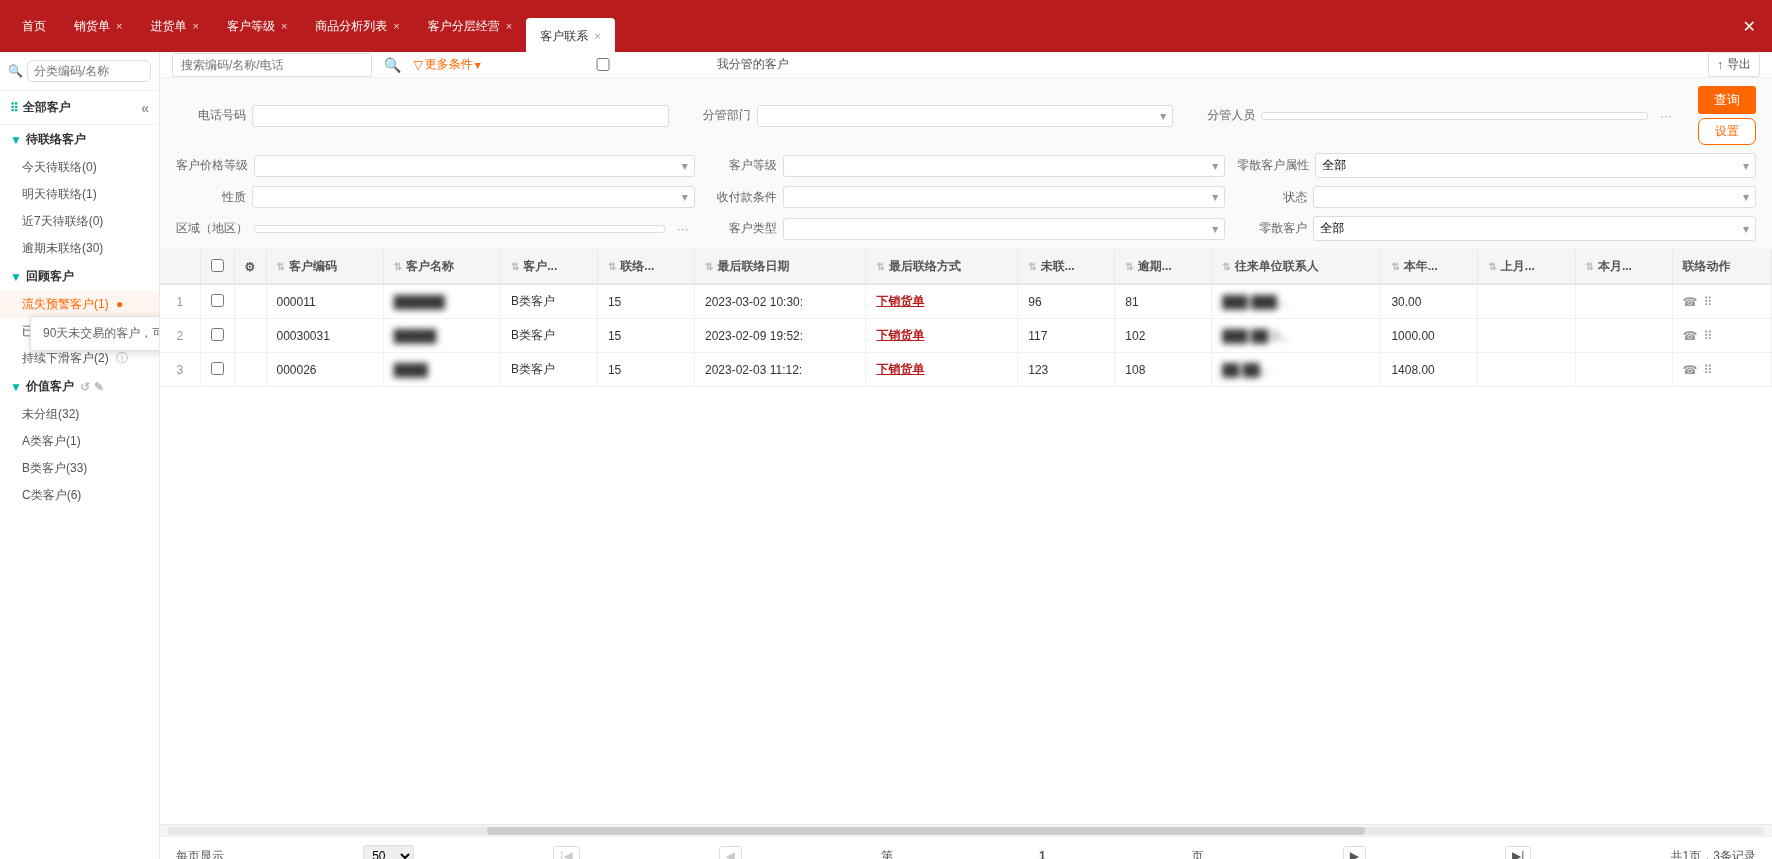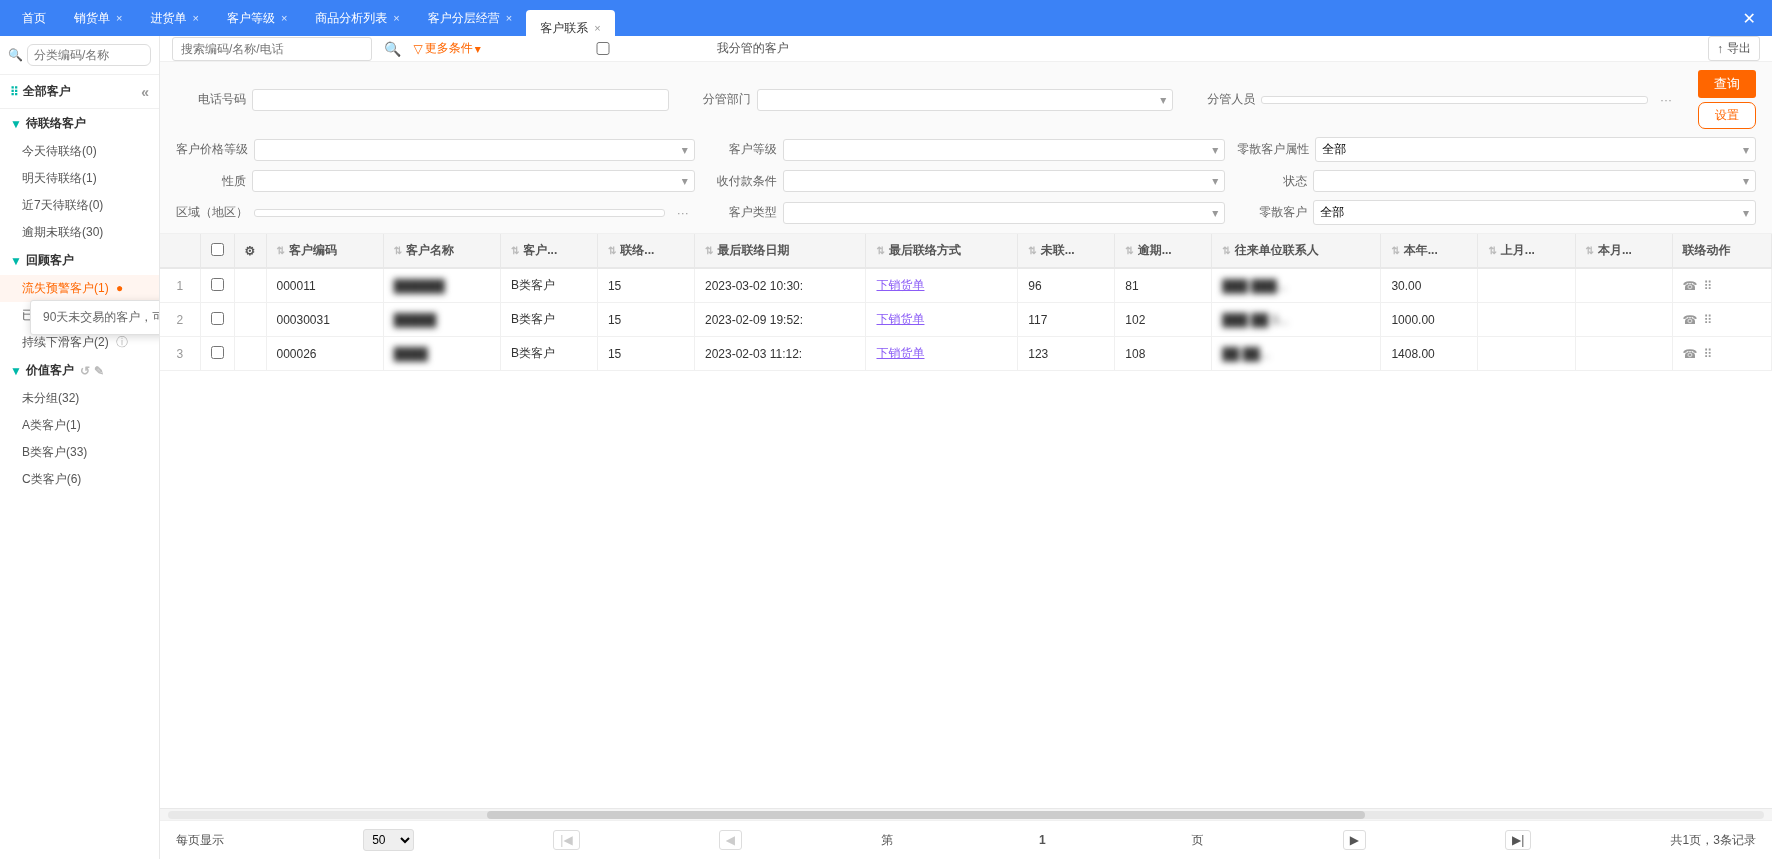--- a/index.html
+++ b/index.html
@@ -1,23 +1,23 @@
 <!DOCTYPE html>
 <html><head>
   <meta charset="utf-8">
   <style>
     * { box-sizing: border-box; margin: 0; padding: 0; font-family: "Microsoft YaHei", Arial, sans-serif; font-size: 12px; }
     body { background: #f5f5f5; overflow: hidden; }
 
     
     .top-tabbar {
-      background: #3b82f6;
-      display: flex;
-      align-items: center;
-      height: 36px;
+      background: #b91c1c;
+      display: flex;
+      align-items: center;
+      height: 52px;
       padding: 0 8px;
     }
     .tab-item {
       display: flex;
       align-items: center;
       padding: 0 14px;
       height: 36px;
       color: #fff;
       cursor: pointer;
       font-size: 13px;
@@ -292,21 +292,21 @@
     tbody tr {
       border-bottom: 1px solid #f0f0f0;
       background: #fff;
     }
     tbody td {
       padding: 8px 10px;
       color: #333;
       white-space: nowrap;
       border-right: 1px solid #f0f0f0;
     }
-    tbody td.link-cell { color: #8b5cf6; cursor: pointer; text-decoration: underline; }
+    tbody td.link-cell { color: #b91c1c; cursor: pointer; text-decoration: underline; font-weight: bold; }
     .blurred-text {
       filter: blur(3px);
       user-select: none;
     }
     .row-num { color: #999; text-align: center; }
     .action-icons { display: flex; gap: 6px; color: #999; cursor: pointer; }
 
     
     .pagination-bar {
       display: flex;

